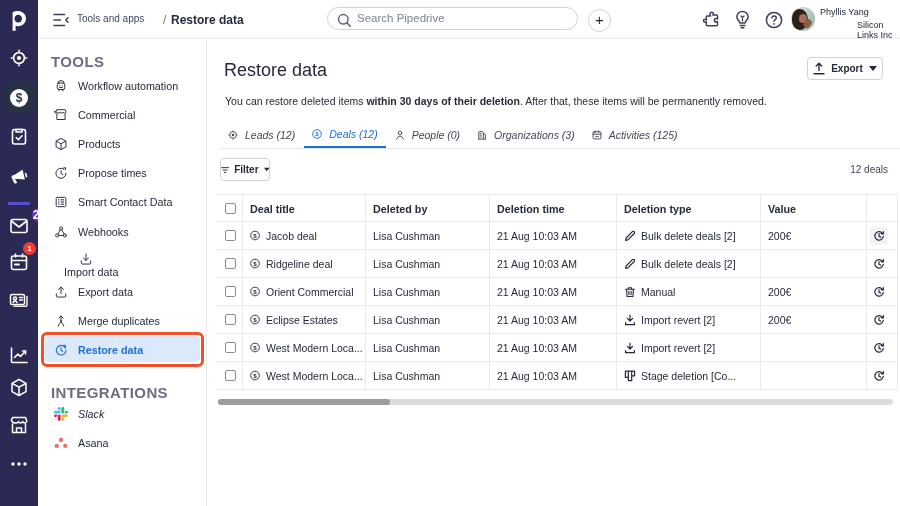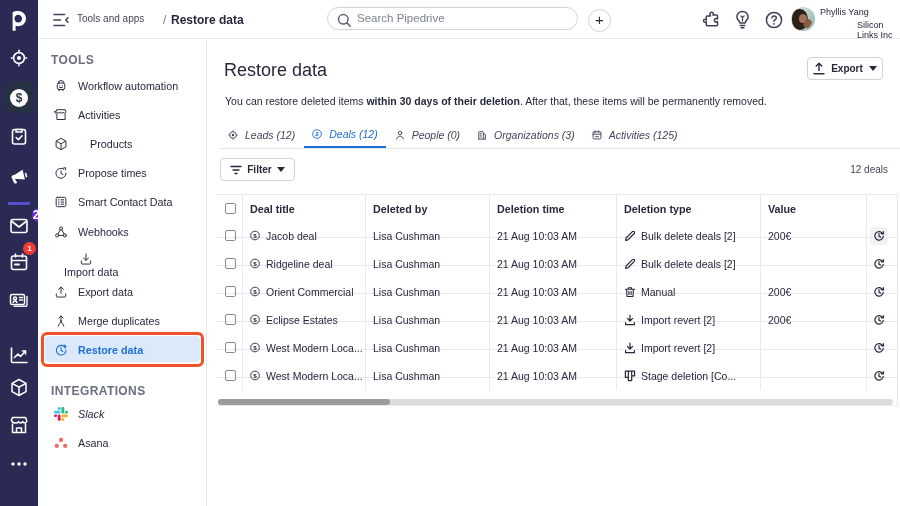--- a/index.html
+++ b/index.html
@@ -35,48 +35,48 @@
   background:#2d2019; border-radius:45% 50% 48% 46%; }
 .faceblob { position:absolute; left:8px; top:7px; width:8px; height:9px;
   background:#a3705a; border-radius:50% 50% 45% 45%; }
 .armblob { position:absolute; left:13px; top:12px; width:7px; height:9px;
   background:#8a5c48; border-radius:50% 40% 40% 50%; transform:rotate(35deg); }
 .uname { position:absolute; left:782px; top:7px; font-size:9px; color:#26293c; }
 .ucomp { position:absolute; left:782px; top:20px; font-size:9px; color:#26293c;margin-left:37px; }
 
 #sidebar { position:absolute; left:38px; top:40px; width:169px; height:466px;
   background:#fff; border-right:1px solid #e7e9eb; }
-.sideheader { position:absolute; left:13px; font-size:12px; font-weight:700;
+.sideheader { position:absolute; left:13px; font-size:15px; font-weight:700;
   letter-spacing:.4px; color:#6a6e80; }
 .sitem { position:absolute; left:16px; height:20px; display:flex; align-items:center; }
 .sitem svg { flex:0 0 14px; }
 .sitem .lbl { margin-left:10px; font-size:10.75px; color:#26293c; white-space:nowrap; }
 .active-item { position:absolute; left:7px; top:296px; width:155px; height:26px;
   background:#dce9fb; border-radius:4px; }
 .active-ring { position:absolute; left:3px; top:292px; width:163px; height:35px;
   border:3px solid #f0502a; border-radius:6px; }
 
 #content { position:absolute; left:208px; top:40px; width:692px; height:466px; background:#fff; }
 h1 { position:absolute; left:16px; top:20px; font-size:18px; line-height:20px; font-weight:400; color:#26293c; }
 .exportbtn { position:absolute; left:599px; top:17px; width:76px; height:23px;
   border:1px solid #cfd3d8; border-radius:4px; display:flex; align-items:center;
   justify-content:center; gap:6px; font-size:10px; font-weight:700; color:#26293c; }
 .para { position:absolute; left:17px; top:55px; font-size:10.5px; color:#26293c; }
 .tabs { position:absolute; left:11.5px; top:81.5px; width:680px; height:27px;
   border-bottom:1px solid #e3e6e8; display:flex; }
 .tab { display:flex; align-items:center; gap:7px; padding:0 8.5px; font-size:10.5px;
   color:#42465a;font-style:italic; }
 .tab.on { color:#1c6fd4; border-bottom:2px solid #1c6fd4; }
-.filterbtn { position:absolute; left:12px; top:118px; width:75px; height:23px;
+.filterbtn { position:absolute; left:12px; top:118px; width:50px; height:23px;
   border:1px solid #cfd3d8; border-radius:4px; display:flex; align-items:center;
   justify-content:center; gap:5px; font-size:10px; font-weight:700; color:#26293c; }
 .ndeals { position:absolute; right:12px; top:124px; font-size:10px; color:#42465a; }
 
 #tbl { position:absolute; left:8px; top:154px; width:684px; height:196px; }
-.trow { position:absolute; left:0; width:682px; height:44px; border-bottom:1px solid #e7e9eb; border-right:1px solid #e7e9eb; }
+.trow { position:absolute; left:0; width:682px; height:28px; border-bottom:1px solid #e7e9eb; border-right:1px solid #e7e9eb; }
 .trow.hd { border-top:1px solid #e7e9eb; font-weight:700; }
 .trow.hd .cell { font-weight:700; font-size:10.75px; }
 .cell { position:absolute; top:0; height:28px; display:flex; align-items:center;
   font-size:10.5px; color:#26293c; border-left:1px solid #e7e9eb; padding-left:7px;
   padding-bottom:1px; white-space:nowrap; overflow:hidden; }
 .c0 { left:0; width:26px; border-left:none; }
 .c1 { left:26px; width:123px; }
 .c2 { left:149px; width:124px; }
 .c3 { left:273px; width:127px; }
 .c4 { left:400px; width:125px; }
@@ -208,23 +208,23 @@
         <circle cx="10.8" cy="8.6" r=".7" fill="#26293c" stroke="none"></circle>
         <path d="M7.3 11h3.4M6.5 13.5v1.7M11.5 13.5v1.7"></path>
       </svg>
         <span class="lbl">Workflow automation</span>
       </div>
     <div class="sitem" style="top:65px;">
       <svg width="18" height="18" viewBox="0 0 18 18" fill="none" stroke="#26293c" stroke-width="1.25" stroke-linecap="round" stroke-linejoin="round">
         <path d="M3.7 7.6v7.2h10.6V7.6"></path>
         <path d="M2.6 4.6l1-2.4h10.8l1 2.4c.3 1-.5 2.1-1.7 2.1-.9 0-1.6-.6-1.8-1.4-.2.8-.9 1.4-1.9 1.4-.9 0-1.7-.6-1.9-1.4-.2.8-1 1.4-1.9 1.4-1 0-1.7-.6-1.9-1.4-.2.8-.9 1.4-1.8 1.4-1.2 0-2-1.1-1.9-2.1z"></path>
       </svg>
-        <span class="lbl">Activities</span>
-      </div>
-    <div class="sitem" style="top:94px;gap:12px;">
+        <span class="lbl">Commercial</span>
+      </div>
+    <div class="sitem" style="top:94px;">
       <svg width="18" height="18" viewBox="0 0 18 18" fill="none" stroke="#26293c" stroke-width="1.25" stroke-linejoin="round">
         <path d="M9 1.8l6.3 3.4v7.6L9 16.2l-6.3-3.4V5.2z"></path>
         <path d="M3 5.4l6 3.2 6-3.2M9 8.6v7.4"></path>
       </svg>
         <span class="lbl">Products</span>
       </div>
     <div class="sitem" style="top:123px;">
       <svg width="18" height="18" viewBox="0 0 18 18" fill="none" stroke="#26293c" stroke-width="1.25" stroke-linecap="round" stroke-linejoin="round">
         <path d="M15.4 9.3a6.45 6.45 0 1 1-3-5.4"></path>
         <path d="M12.2 2.6l2.8-.4-.4 2.8"></path>

